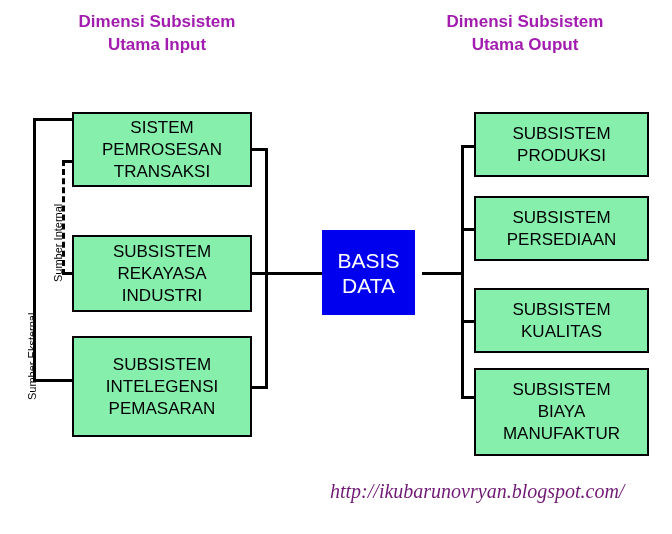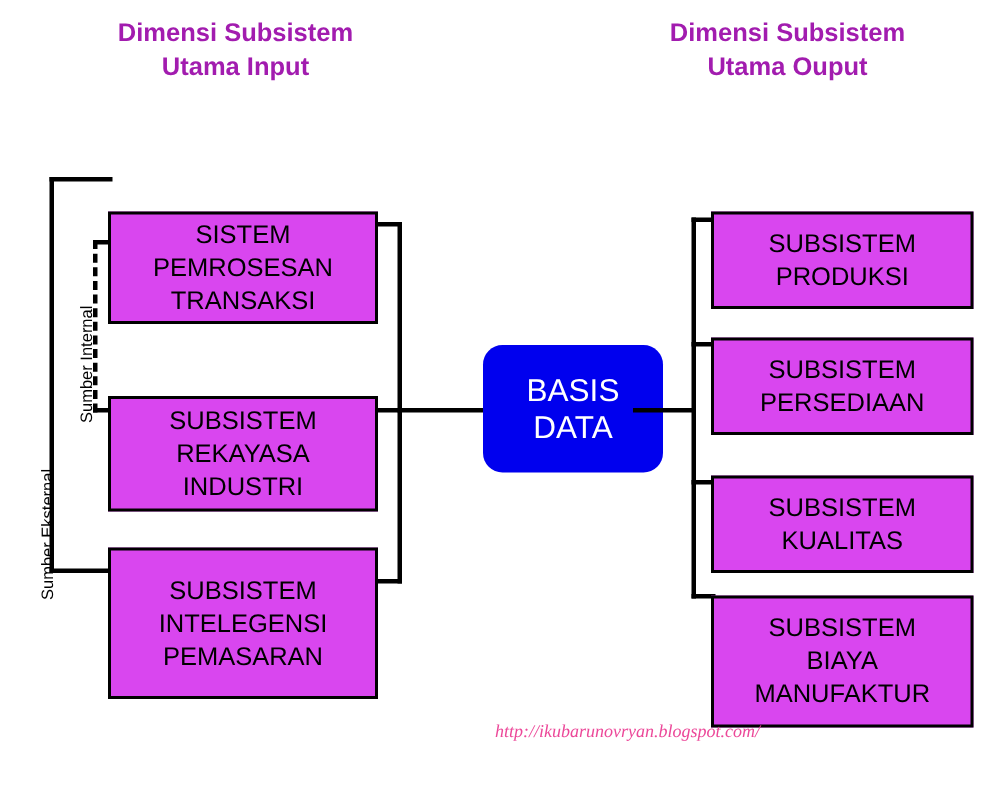--- a/index.html
+++ b/index.html
@@ -25,31 +25,30 @@
     line-height: 23px;
     text-align: center;
     white-space: pre-line;
   }
   #title-input { left: 52px; top: 10px; width: 210px; }
   #title-output { left: 410px; top: 10px; width: 230px; }
 
   .box {
     position: absolute;
     border: 2px solid #000000;
-    background: #d946ef;
+    background: #86efac;
     color: #000000;
     font-size: 17px;
     line-height: 22px;
     text-align: center;
     display: flex;
     align-items: center;
     justify-content: center;
     white-space: pre-line;
     box-sizing: border-box;
-    margin-top: 29px;
   }
   .db {
     position: absolute;
     background: #0000ee;
     color: #ffffff;
     font-size: 21px;
     line-height: 25px;
     text-align: center;
     display: flex;
     align-items: center;
@@ -72,22 +71,22 @@
   .dashed-v {
     position: absolute;
     border-left: 3px dashed #000000;
   }
   .url {
     position: absolute;
     left: 330px;
     top: 480px;
     font-family: "Liberation Serif", serif;
     font-style: italic;
-    font-size: 12px;
-    color: #ec4899;
+    font-size: 20px;
+    color: #701a75;
     white-space: nowrap;
   }
 </style>
 </head>
 <body>
 
 <div id="canvas">
 
   <div class="title" id="title-input">Dimensi Subsistem
 Utama Input</div>
@@ -114,21 +113,21 @@
   <div class="box" style="left: 72px; top: 336px; width: 180px; height: 101px;">SUBSISTEM
 INTELEGENSI
 PEMASARAN</div>
 
   <div class="line" style="left: 252px; top: 148px; width: 16px; height: 3px;"></div>
   <div class="line" style="left: 252px; top: 272px; width: 16px; height: 3px;"></div>
   <div class="line" style="left: 252px; top: 386px; width: 16px; height: 3px;"></div>
   <div class="line" style="left: 265px; top: 148px; width: 3px; height: 241px;"></div>
   <div class="line" style="left: 265px; top: 272px; width: 58px; height: 3px;"></div>
 
-  <div class="db" style="left: 322px; top: 230px; width: 120px; height: 85px; border-radius: 13px;">BASIS
+  <div class="db" style="left: 322px; top: 230px; width: 93px; height: 85px;">BASIS
 DATA</div>
 
   <div class="line" style="left: 422px; top: 272px; width: 42px; height: 3px;"></div>
   <div class="line" style="left: 461px; top: 145px; width: 3px; height: 254px;"></div>
   <div class="line" style="left: 461px; top: 145px; width: 16px; height: 3px;"></div>
   <div class="line" style="left: 461px; top: 228px; width: 16px; height: 3px;"></div>
   <div class="line" style="left: 461px; top: 320px; width: 16px; height: 3px;"></div>
   <div class="line" style="left: 461px; top: 396px; width: 16px; height: 3px;"></div>
 
   <div class="box" style="left: 474px; top: 112px; width: 175px; height: 65px;">SUBSISTEM

